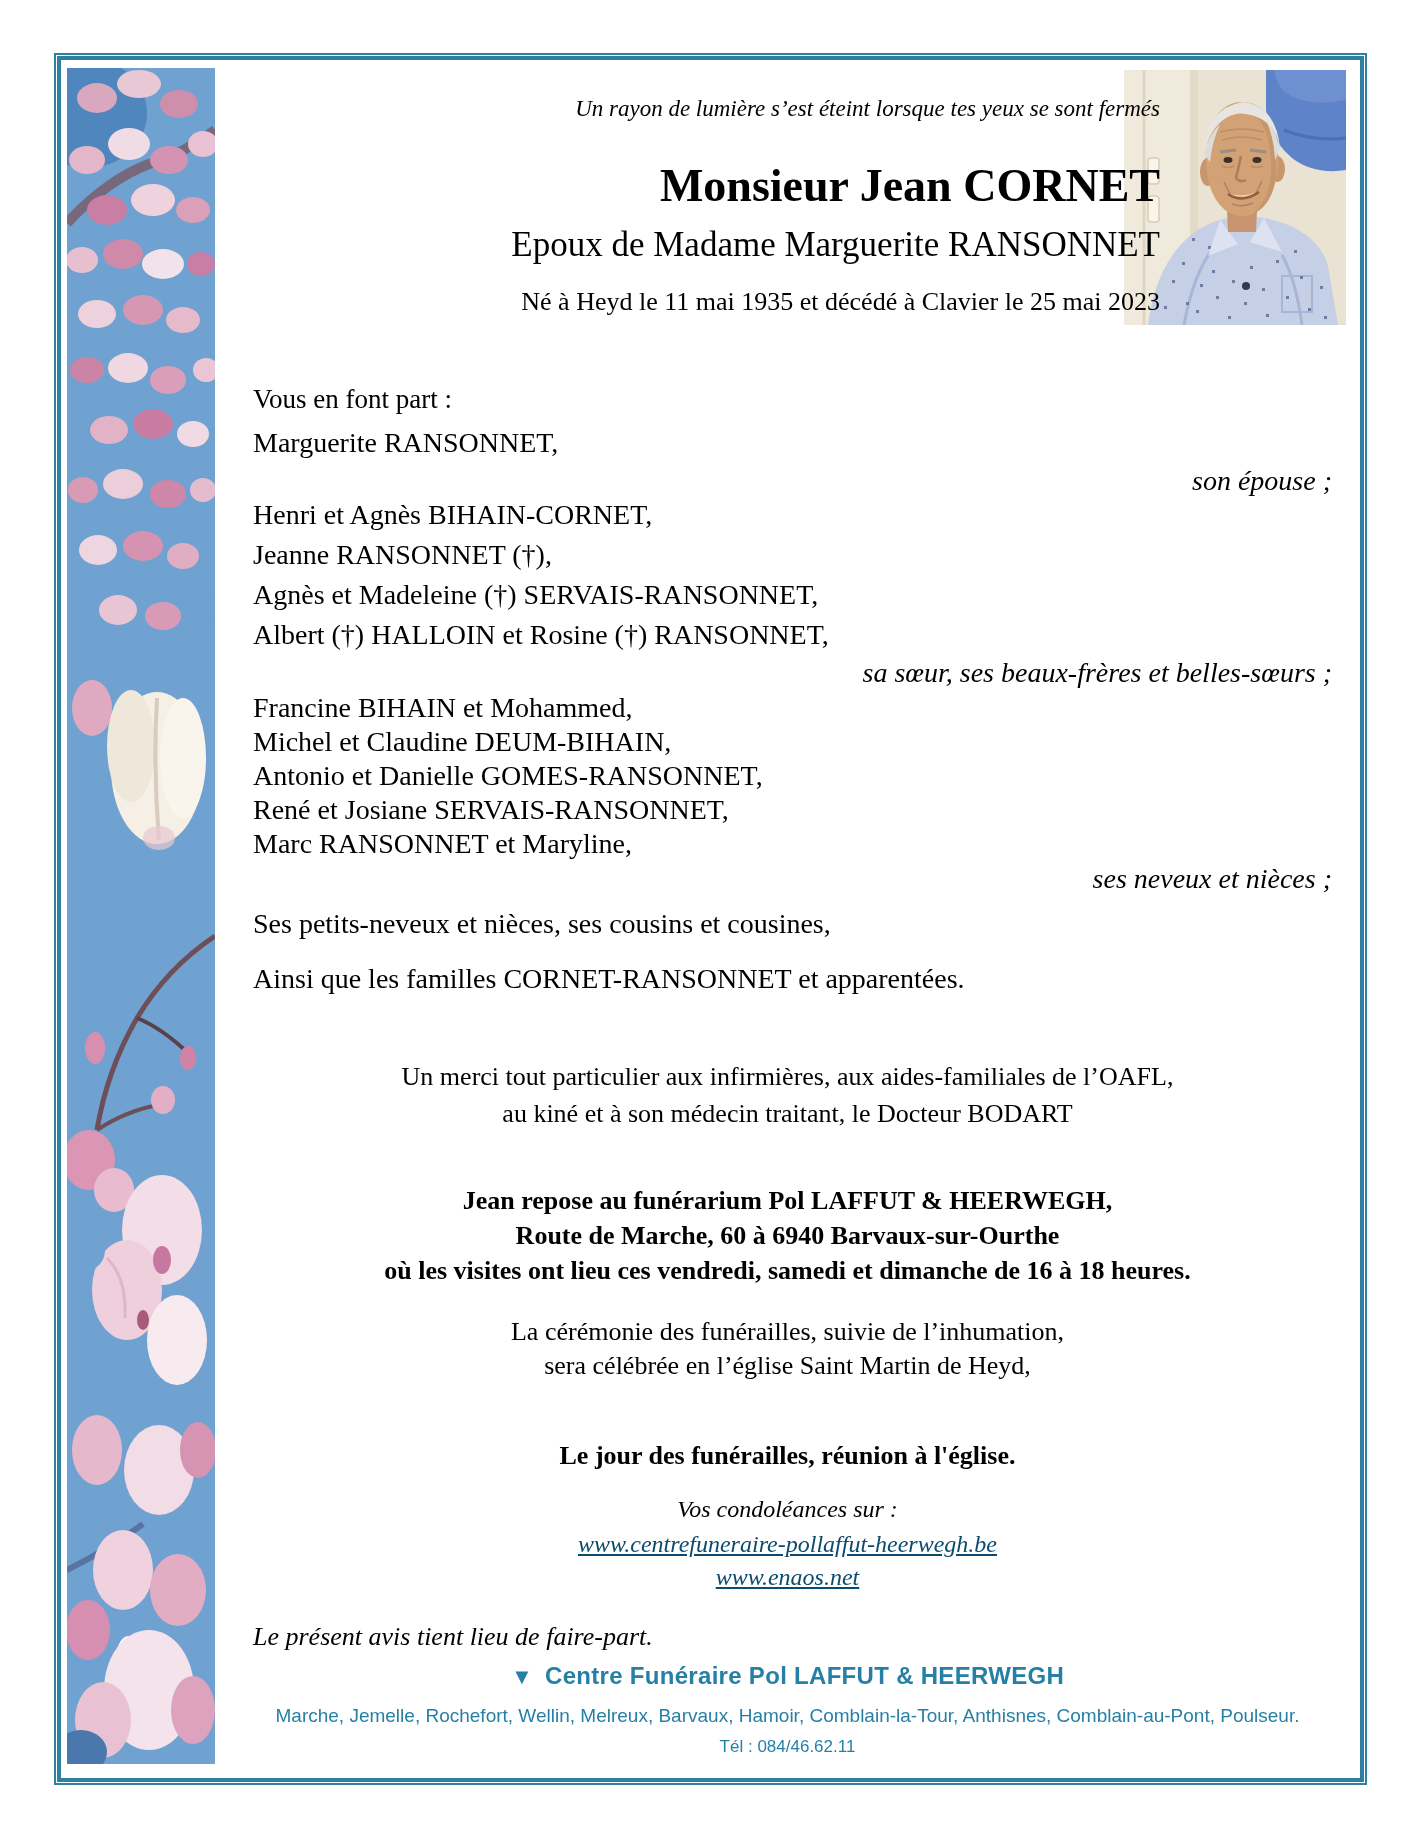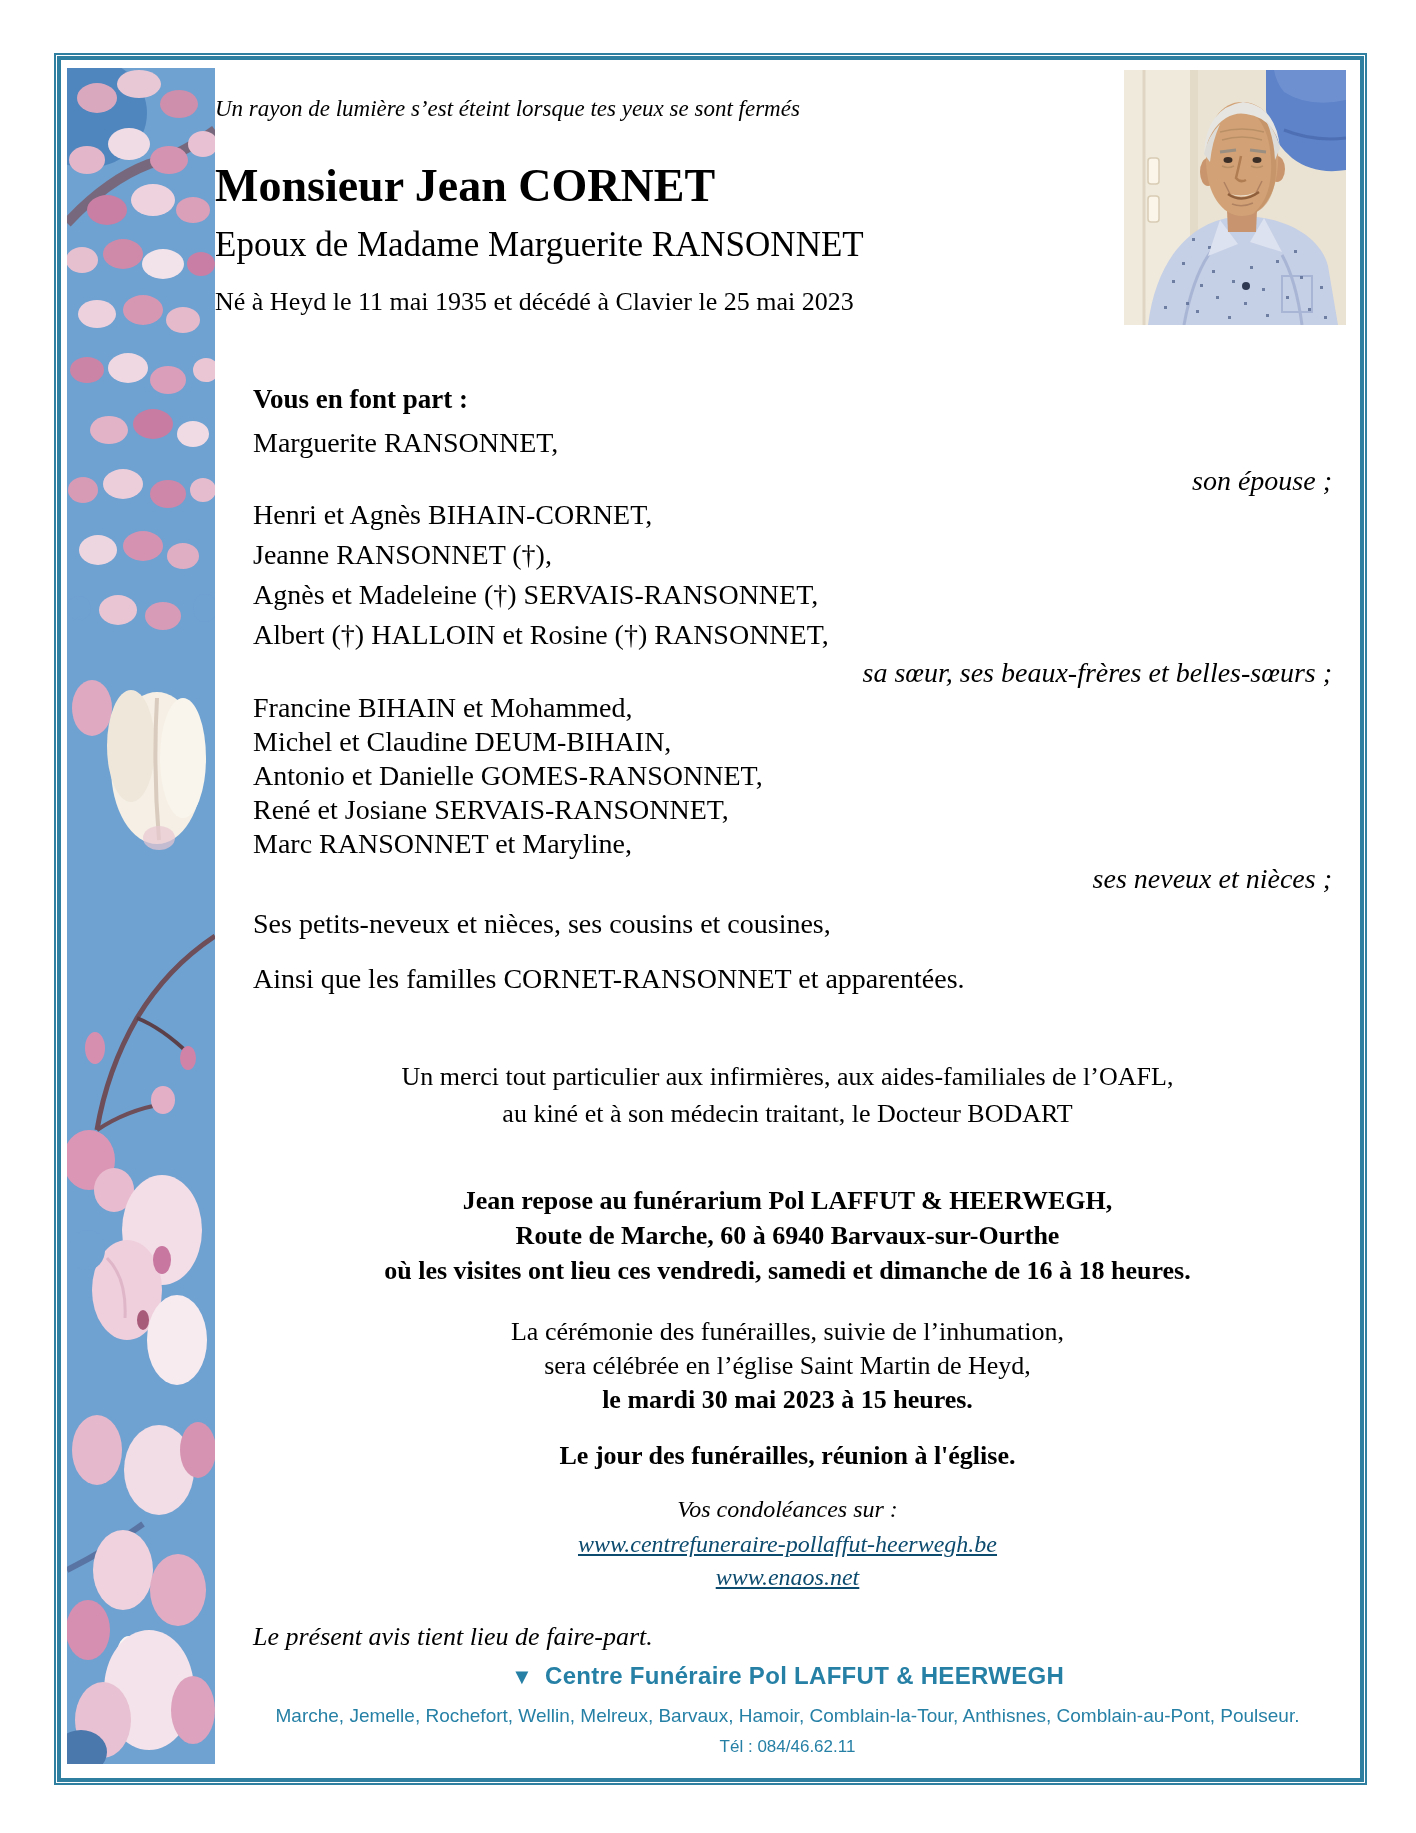--- a/index.html
+++ b/index.html
@@ -4,27 +4,27 @@
 <style>
   html,body{margin:0;padding:0;background:#ffffff;}
   .page{position:relative;width:1416px;height:1833px;background:#ffffff;overflow:hidden;
         font-family:"Liberation Serif",serif;color:#000;}
   .frame{position:absolute;left:54px;top:53px;width:1309px;height:1728px;
          border:2px solid #2E7FA0;}
   .frame-inner{position:absolute;left:1px;top:1px;right:1px;bottom:1px;border:4px solid #2E7FA0;}
   .flowers{position:absolute;left:67px;top:68px;width:148px;height:1696px;}
   .portrait{position:absolute;left:1124px;top:70px;width:222px;height:255px;}
   .line{position:absolute;white-space:nowrap;line-height:1.2;}
-  .hdr{left:215px;width:945px;text-align:left;}
+  .hdr{left:215px;width:945px;text-align:right;}
   .epigraph{font-style:italic;font-size:23px;}
   .title{font-size:46px;font-weight:bold;}
   .subtitle{font-size:35px;}
   .birth{font-size:26px;}
   .nm{left:253px;font-size:28px;}
-  .intro{font-size:27px;font-weight:bold;}
+  .intro{font-size:27px;}
   .rel{left:253px;width:1079px;text-align:right;font-style:italic;font-size:28px;}
   .cblock{position:absolute;left:215px;width:1145px;text-align:center;font-size:26px;}
   .bold{font-weight:bold;}
   .link{color:#0c4a6e;font-style:italic;font-size:24px;text-decoration:underline;margin-top:7px;}
   .cond-label{font-style:italic;font-size:24px;}
   .notice{font-style:italic;font-size:26px;}
   .foot{font-family:"Liberation Sans",sans-serif;color:#2680A6;}
   .foot-title{font-size:24px;font-weight:bold;letter-spacing:0.3px;text-align:center;}
   .foot-towns{font-size:19px;}
   .foot-tel{font-size:17px;}
@@ -230,21 +230,20 @@
 
   <div class="cblock bold" style="top:1183px;line-height:35px">
     <div>Jean repose au funérarium Pol LAFFUT &amp; HEERWEGH,</div>
     <div>Route de Marche, 60 à 6940 Barvaux-sur-Ourthe</div>
     <div>où les visites ont lieu ces vendredi, samedi et dimanche de 16 à 18 heures.</div>
   </div>
 
   <div class="cblock" style="top:1315px;line-height:34px">
     <div>La cérémonie des funérailles, suivie de l’inhumation,</div>
     <div>sera célébrée en l’église Saint Martin de Heyd,</div>
-    <div class="bold">le mardi 30 mai 2023 à 15 heures.</div>
   </div>
 
   <div class="cblock bold" style="top:1441px">Le jour des funérailles, réunion à l'église.</div>
 
   <div class="cblock cond-label" style="top:1496px">Vos condoléances sur :</div>
   <div class="cblock" style="top:1529px">
     <a class="link">www.centrefuneraire-pollaffut-heerwegh.be</a>
   </div>
   <div class="cblock" style="top:1562px">
     <a class="link">www.enaos.net</a>

